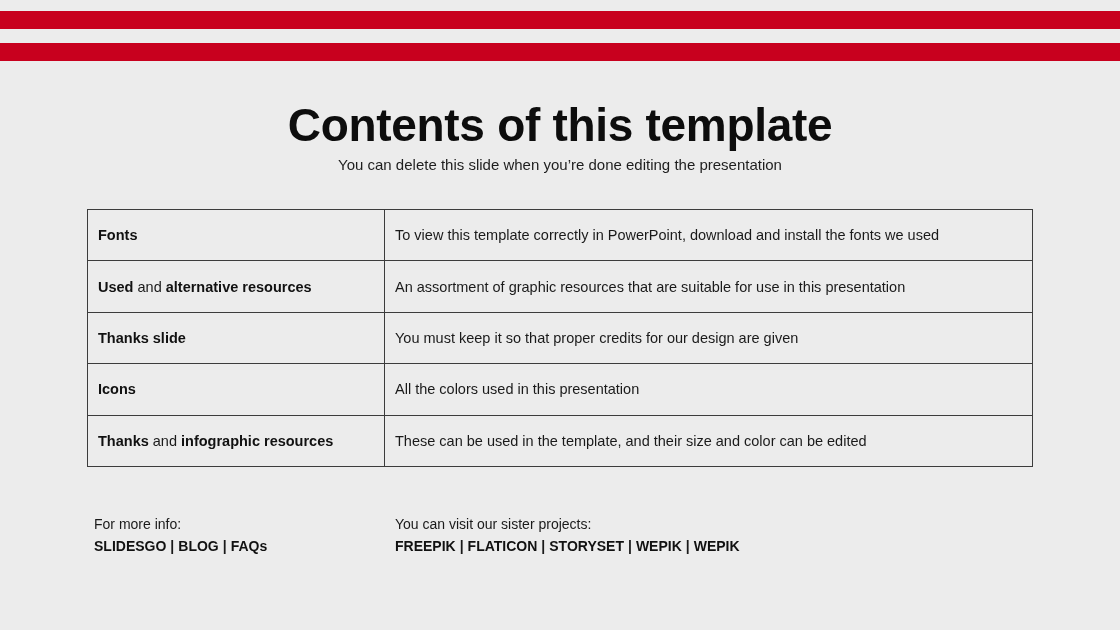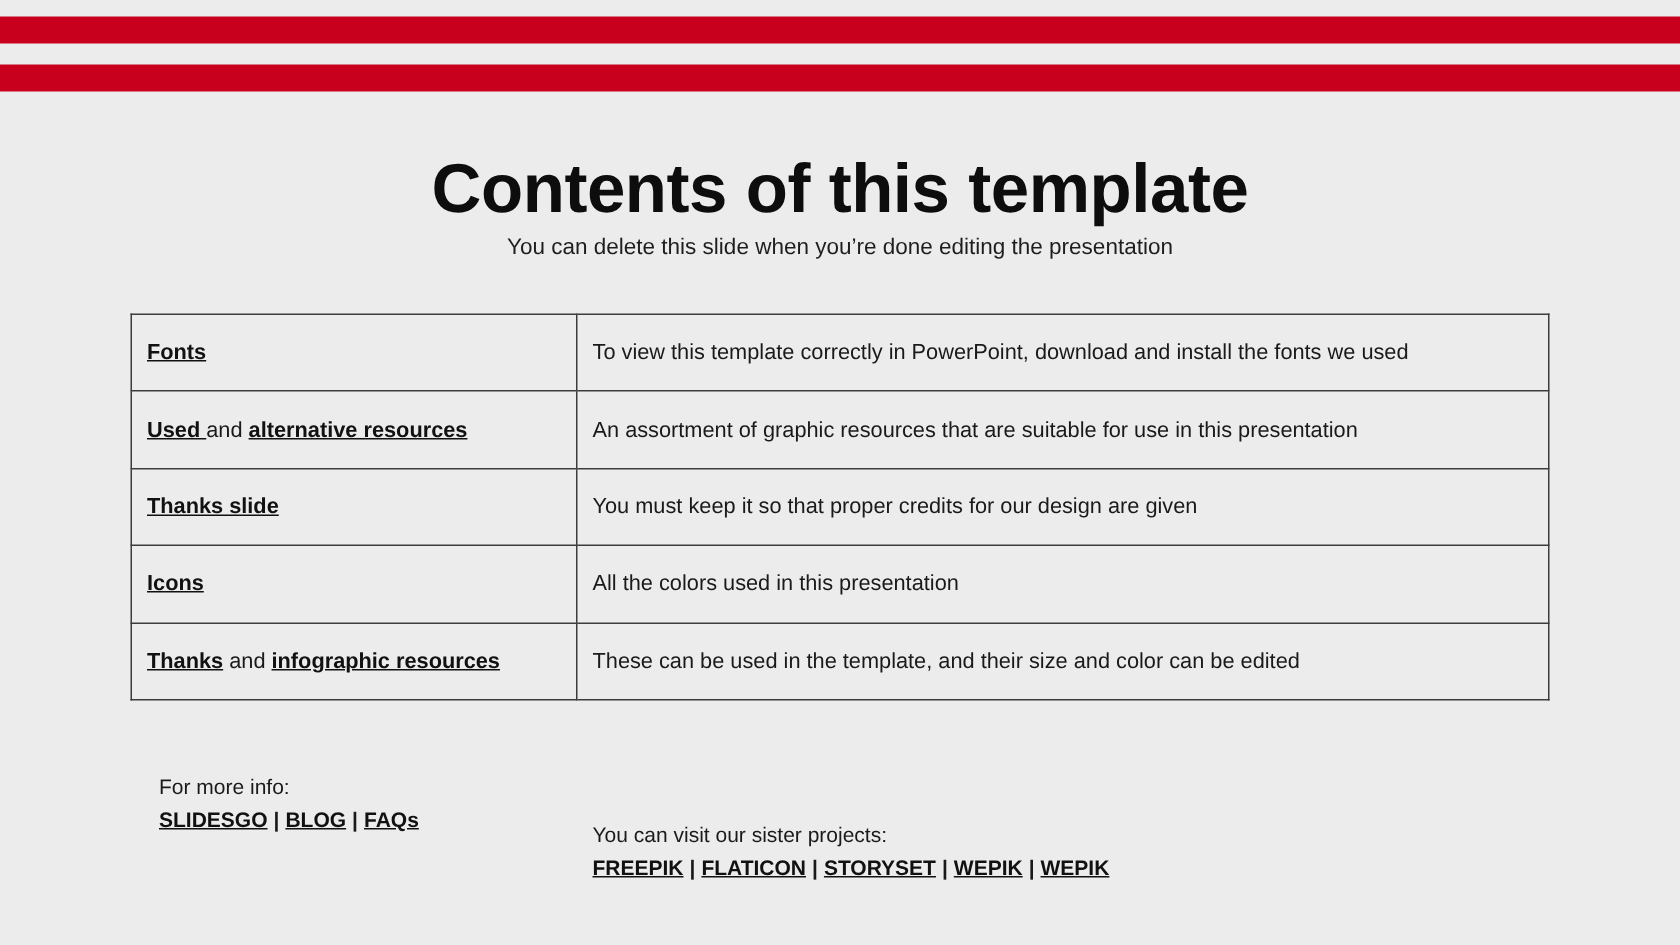--- a/index.html
+++ b/index.html
@@ -29,25 +29,25 @@
     width: 946px; height: 258px;
     border-collapse: collapse;
     font-size: 14.5px;
   }
   table.contents td {
     border: 1.5px solid #3c3c3c;
     height: 42px; padding: 0 10px;
     vertical-align: middle;
   }
   table.contents td.c1 { width: 276px; }
-  a, .lnk { color: #111; font-weight: bold; text-decoration: underline; }
+  a, .lnk { color: #111; font-weight: bold; }
   .plain { font-weight: normal; }
 
-  .footer-left { position: absolute; top: 513px; left: 106px; font-size: 14px; line-height: 22px; }
-  .footer-right { position: absolute; top: 513px; left: 395px; font-size: 14px; line-height: 22px; margin-top: 32px; }
+  .footer-left { position: absolute; top: 513px; left: 94px; font-size: 14px; line-height: 22px; }
+  .footer-right { position: absolute; top: 513px; left: 395px; font-size: 14px; line-height: 22px; }
   .sep { font-weight: bold; padding: 0 4px; }
 </style>
 </head>
 <body>
 
 <div class="stripe s1"></div>
 <div class="stripe s2"></div>
 
 <div class="title">Contents of this template</div>
 <div class="subtitle">You can delete this slide when you’re done editing the presentation</div>

